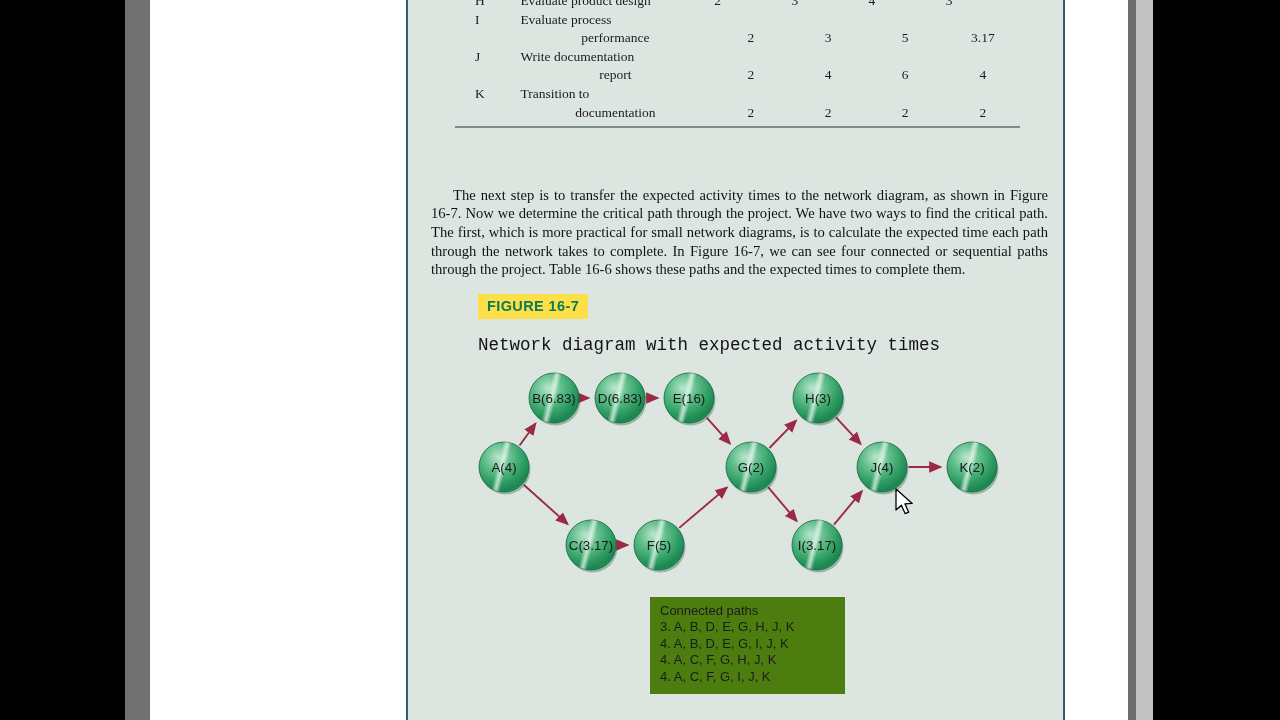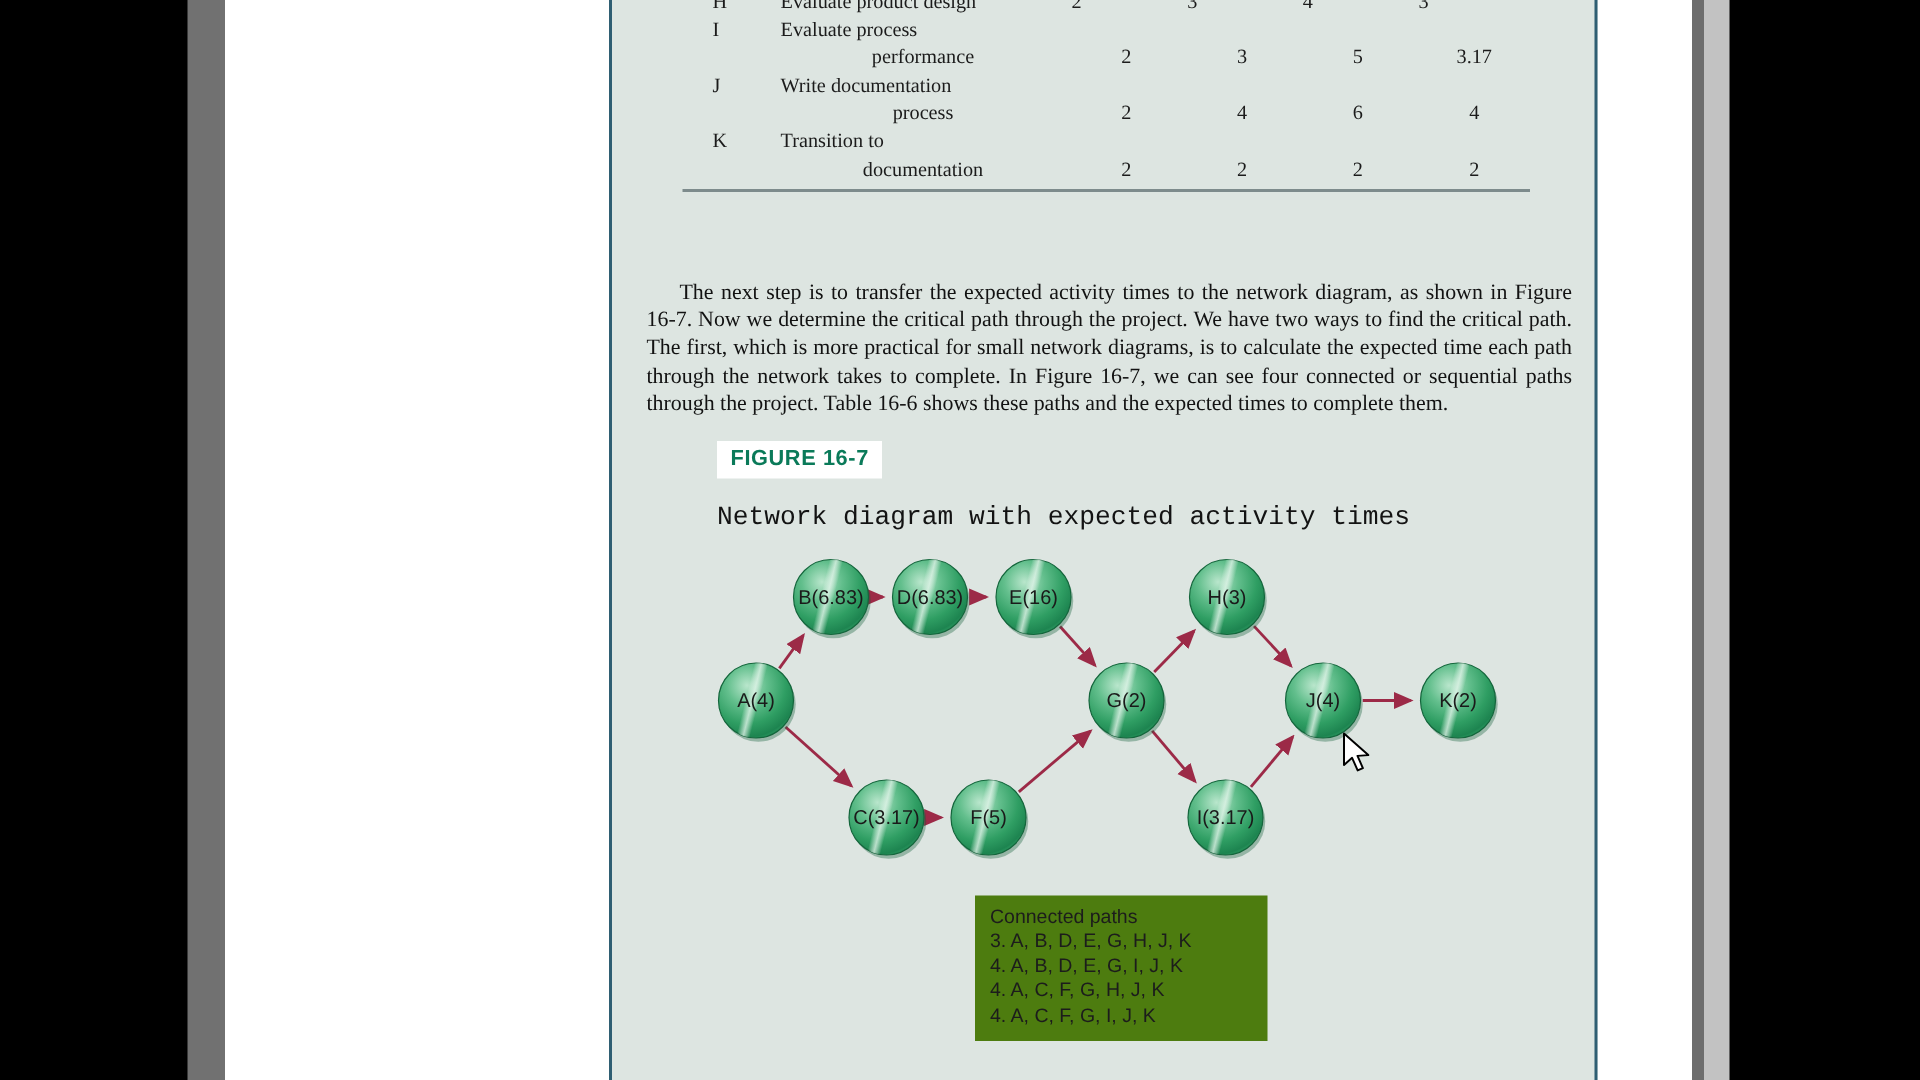--- a/index.html
+++ b/index.html
@@ -81,21 +81,21 @@
     color:#121212;
     text-align:justify;
     text-indent:22px;
   }
 
   
   .fig-badge {
     position:absolute;
     left:70px; top:294px;
     padding:4px 9px 5px 9px;
-    background:#ffffff;
+    background:#fde047;
     color:#0a7a59;
     font-family:"Liberation Sans", sans-serif;
     font-weight:bold;
     font-size:14.5px;
     letter-spacing:0.4px;
   }
   .fig-caption {
     position:absolute;
     left:70px; top:335px;
     font-family:Liberation Mono, monospace;
@@ -184,21 +184,21 @@
           <tr>
             <td class="c-id">J</td>
             <td class="c-desc">Write documentation</td>
             <td class="c-num"></td>
               <td class="c-num"></td>
               <td class="c-num"></td>
               <td class="c-num"></td>
           </tr>
           <tr class="numrow">
             <td class="c-id"></td>
-            <td class="c-desc">process</td>
+            <td class="c-desc">report</td>
             <td class="c-num n1">2</td>
             <td class="c-num n2">4</td>
             <td class="c-num n3">6</td>
             <td class="c-num n4">4</td>
           </tr>
 
           <tr>
             <td class="c-id">K</td>
             <td class="c-desc">Transition to</td>
             <td class="c-num"></td>

